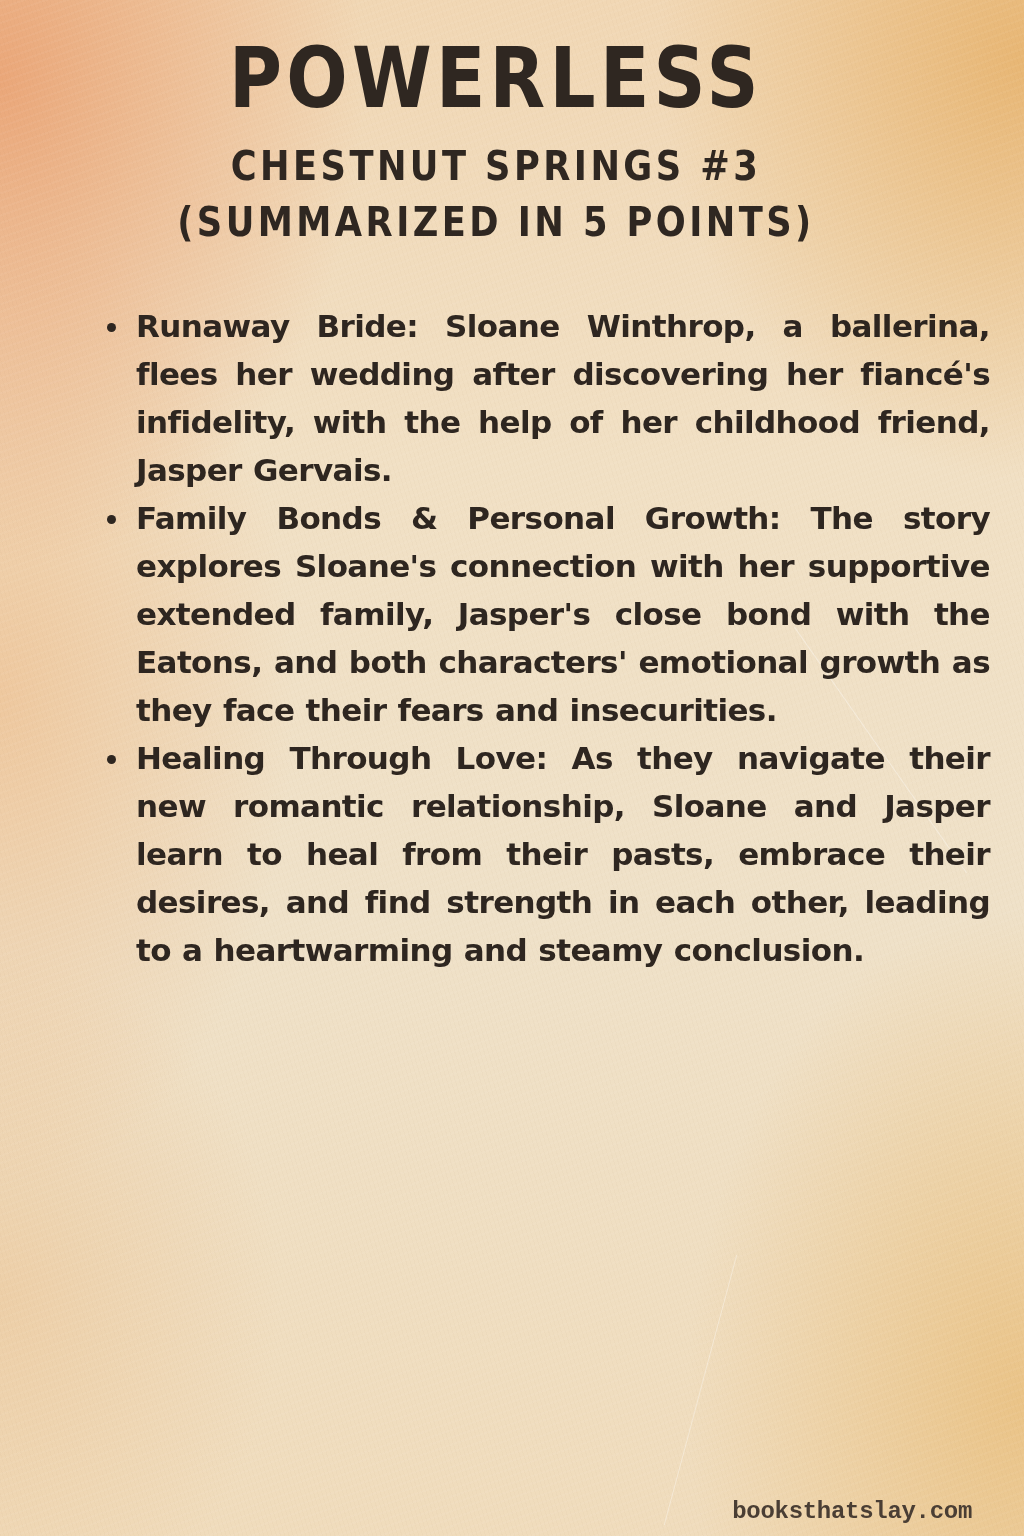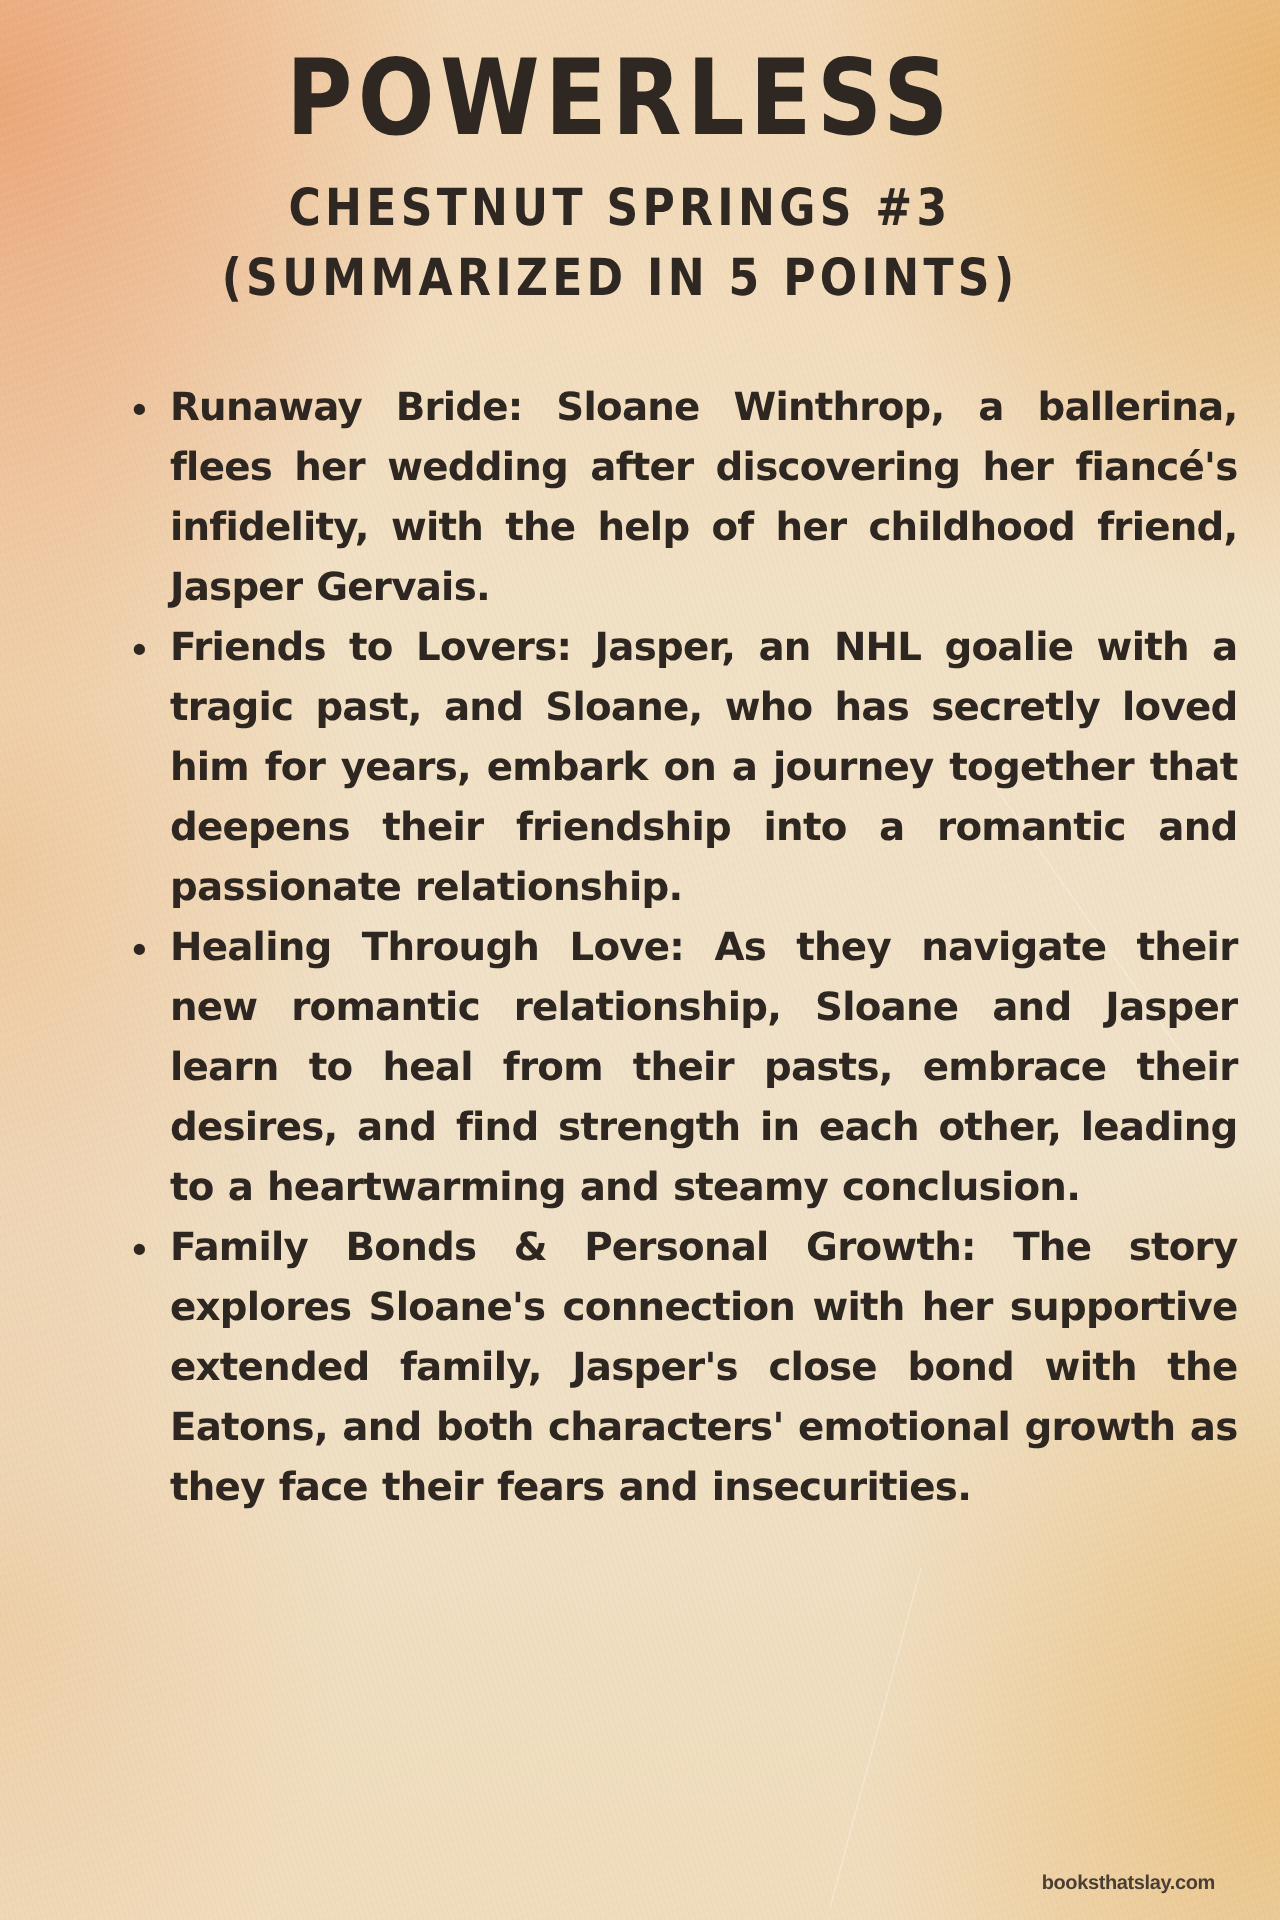--- a/index.html
+++ b/index.html
@@ -88,23 +88,23 @@
       top: 21px;
       width: 9px;
       height: 9px;
       border-radius: 50%;
       background: #2e2620;
     }
     .footer {
       position: absolute;
       right: 52px;
       top: 1498px;
-      font-family: Liberation Sans, sans-serif;
+      font-family: Liberation Mono, monospace;
       font-weight: bold;
-      font-size: 16px;
+      font-size: 24px;
       letter-spacing: -0.3px;
       color: #4a3e34;
     }
   </style>
 </head>
 <body>
 
 <div class="paper-texture"></div>
 <div class="crease" style="left:880px; top:600px; height:300px; transform:rotate(-35deg);"></div>
 <div class="crease" style="left:700px; top:1250px; height:280px; transform:rotate(15deg);"></div>
@@ -115,25 +115,21 @@
   <h2 class="subtitle">(SUMMARIZED IN 5 POINTS)</h2>
 </header>
 
 <ul class="points">
   <li class="point">
     <span class="bullet"></span>
     <span>Runaway Bride: Sloane Winthrop, a ballerina, flees her wedding after discovering her fiancé's infidelity, with the help of her childhood friend, Jasper Gervais.</span>
   </li>
   <li class="point">
     <span class="bullet"></span>
-    <span>Friends to Lovers: Jasper, an NHL goalie with a tragic past, and Sloane, who has secretly loved him for years, embark on a journey together that deepens their friendship into a romantic and passionate relationship.</span>
+    <span>Family Bonds &amp; Personal Growth: The story explores Sloane's connection with her supportive extended family, Jasper's close bond with the Eatons, and both characters' emotional growth as they face their fears and insecurities.</span>
   </li>
   <li class="point">
     <span class="bullet"></span>
     <span>Healing Through Love: As they navigate their new romantic relationship, Sloane and Jasper learn to heal from their pasts, embrace their desires, and find strength in each other, leading to a heartwarming and steamy conclusion.</span>
-  </li>
-  <li class="point">
-    <span class="bullet"></span>
-    <span>Family Bonds &amp; Personal Growth: The story explores Sloane's connection with her supportive extended family, Jasper's close bond with the Eatons, and both characters' emotional growth as they face their fears and insecurities.</span>
   </li>
 </ul>
 
 <div class="footer">booksthatslay.com</div>
 
 </body></html>

